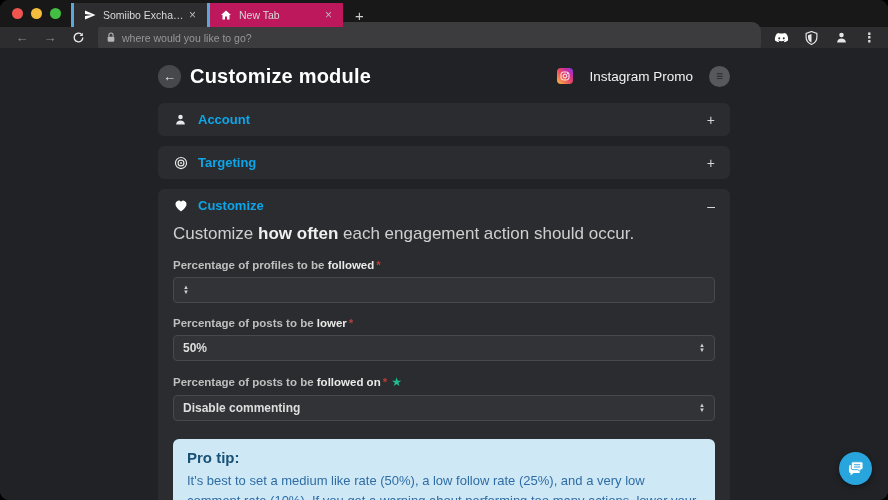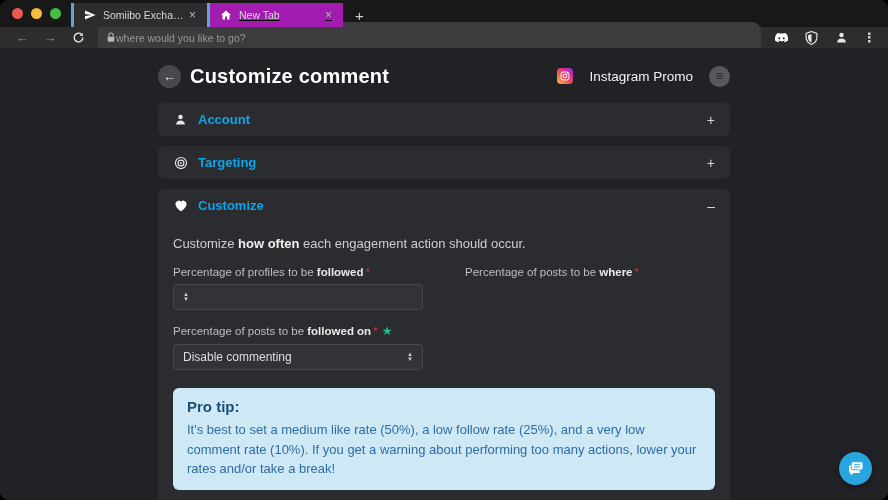--- a/index.html
+++ b/index.html
@@ -9,31 +9,31 @@
   .window { width:888px; height:500px; background:#212226; border-radius:9px; overflow:hidden; display:flex; flex-direction:column; }
 
   
   .tabbar { height:27px; background:#181819; display:flex; align-items:stretch; flex:0 0 auto; }
   .traffic { display:flex; align-items:center; gap:8px; padding:0 10px 0 12px; }
   .light { width:11px; height:11px; border-radius:50%; }
   .light.red { background:#f0564f; } .light.yellow { background:#f5bd3e; } .light.green { background:#43c043; }
   .tab { display:flex; align-items:center; width:136px; margin-top:3px; padding-right:6px; position:relative; cursor:default; }
   .tab .accent { width:3px; align-self:stretch; background:#5ba7d8; flex:0 0 auto; }
   .tab.active { background:#2d2d2f; }
-  .tab.inactive { background:#a21caf;text-decoration:underline; }
+  .tab.inactive { background:#be185d; }
   .tab .favicon { width:13px; height:13px; margin:0 7px 0 9px; flex:0 0 auto; display:flex; align-items:center; justify-content:center; }
   .tab .tab-title { color:#d8d8d8; font-size:10.5px; white-space:nowrap; overflow:hidden; text-overflow:ellipsis; flex:1; }
   .tab .close { color:#b9b9b9; font-size:12px; padding:0 5px; line-height:1; }
   .newtab-btn { color:#cfcfcf; font-size:15px; display:flex; align-items:center; padding:0 12px; margin-top:3px; }
 
   
   .toolbar { height:21px; background:#2d2d2f; display:flex; align-items:center; padding:0 10px; gap:4px; flex:0 0 auto; }
   .nav-arrow { color:#8b8b8b; font-size:13px; width:24px; text-align:center; line-height:1; }
   .reload { width:24px; display:flex; justify-content:center; }
-  .addressbar { flex:1; height:29px; background:#3c3c3e; border-radius:9px; margin:0 8px 0 4px; display:flex; align-items:center; padding:16px 8px; gap:0; }
+  .addressbar { flex:1; height:29px; background:#3c3c3e; border-radius:9px; margin:0 8px 0 4px; display:flex; align-items:center; padding:16px 8px; gap:6px; }
   .addressbar .url-text { color:#979797; font-size:10.5px; }
   .tool-icons { display:flex; align-items:center; gap:14px; padding-right:2px; }
   .tool-icons .ticon { display:flex; align-items:center; justify-content:center; width:16px; }
   .kebab { color:#d9d9d9; font-size:13px; font-weight:bold; letter-spacing:0; }
 
   
   .page { flex:1; background:#212226; position:relative; overflow:hidden; }
   .container { width:572px; margin:0 auto; padding-top:12px; }
 
   .page-header { display:flex; align-items:center; height:32px; margin-bottom:11px; }
@@ -44,24 +44,24 @@
   .ig-icon { width:16px; height:16px; border-radius:4px; background:linear-gradient(45deg,#f5c13f 0%,#ee4f5e 45%,#c42ba6 75%,#7d3ff0 100%); display:flex; align-items:center; justify-content:center; }
   .menu-btn { width:21px; height:21px; border-radius:50%; background:#57585c; color:#26272a; display:flex; align-items:center; justify-content:center; font-size:12px; }
 
   .card { background:#2b2c2f; border-radius:6px; margin-bottom:10px; }
   .card-header { height:33px; display:flex; align-items:center; padding:0 15px; cursor:pointer; }
   .card-header .sec-icon { width:15px; display:flex; align-items:center; justify-content:center; margin-right:10px; }
   .card-header .sec-label { color:#0ea5e9; font-size:13px; font-weight:600; }
   .card-header .toggle { margin-left:auto; color:#d6d6d6; font-size:14px; }
 
   .card-body { padding:2px 15px 14px; }
-  .intro { color:#cfcfcf; font-size:13px; margin:12px 0 15px; }
+  .intro { color:#cfcfcf; font-size:17px; margin:0 0 15px; }
   .intro b { color:#efefef; }
 
-  .grid2 { display:grid; grid-template-columns:1fr 1fr; column-gap:42px; }
+  .grid2 { display:grid; grid-template-columns:1fr; column-gap:42px;font-weight:bold; }
   .field-label { color:#bfbfbf; font-size:11.5px; margin-bottom:6px; }
   .field-label b { color:#e9e9e9; }
   .req { color:#b8403c; margin-left:2px; }
   .star { color:#1fbf92; font-size:12px; margin-left:4px; }
   .select { height:26px; background:#323337; border:1px solid #48494d; border-radius:4px; display:flex; align-items:center; padding:0 9px; margin-bottom:14px; }
   .select .sel-value { color:#dedede; font-size:12px; flex:1; }
   .updown { display:flex; flex-direction:column; align-items:center; line-height:0; color:#cfcfcf; }
   .updown span { font-size:6px; line-height:5px; }
 
   .protip { background:#cfe8f6; border-radius:6px; padding:10px 14px 11px; margin-top:4px; }
@@ -149,21 +149,21 @@
       </span>
       <span class="kebab">⋮</span>
     </div>
   </div>
 
   <div class="page">
     <div class="container">
 
       <div class="page-header">
         <div class="back-btn">←</div>
-        <div class="page-title">Customize comment</div>
+        <div class="page-title">Customize module</div>
         <div class="header-right">
           <span class="ig-icon">
             <svg width="10" height="10" viewBox="0 0 24 24">
                 <rect x="2.5" y="2.5" width="19" height="19" rx="5.5" fill="none" stroke="#fff" stroke-width="2.2"></rect>
                 <circle cx="12" cy="12" r="4.6" fill="none" stroke="#fff" stroke-width="2.2"></circle>
                 <circle cx="18" cy="6" r="1.5" fill="#fff"></circle>
               </svg>
           </span>
           <span class="module-name">Instagram Promo</span>
           <div class="menu-btn">
@@ -216,21 +216,28 @@
             <div>
               <div class="field-label"><span>Percentage of profiles to be </span><b>followed</b><span class="req">*</span></div>
               <div class="select">
                 <span class="updown">
                     <span>▲</span>
                     <span>▼</span>
                   </span>
               </div>
             </div>
             <div>
-              <div class="field-label"><span>Percentage of posts to be </span><b>where</b><span class="req">*</span></div>
+              <div class="field-label"><span>Percentage of posts to be </span><b>lower</b><span class="req">*</span></div>
+              <div class="select">
+                <span class="sel-value">50%</span>
+                <span class="updown">
+                    <span>▲</span>
+                    <span>▼</span>
+                  </span>
+              </div>
             </div>
           </div>
 
           <div class="grid2">
             <div>
               <div class="field-label"><span>Percentage of posts to be </span><b>followed on</b><span class="req">*</span><span class="star">★</span></div>
               <div class="select">
                 <span class="sel-value">Disable commenting</span>
                 <span class="updown">
                     <span>▲</span>

